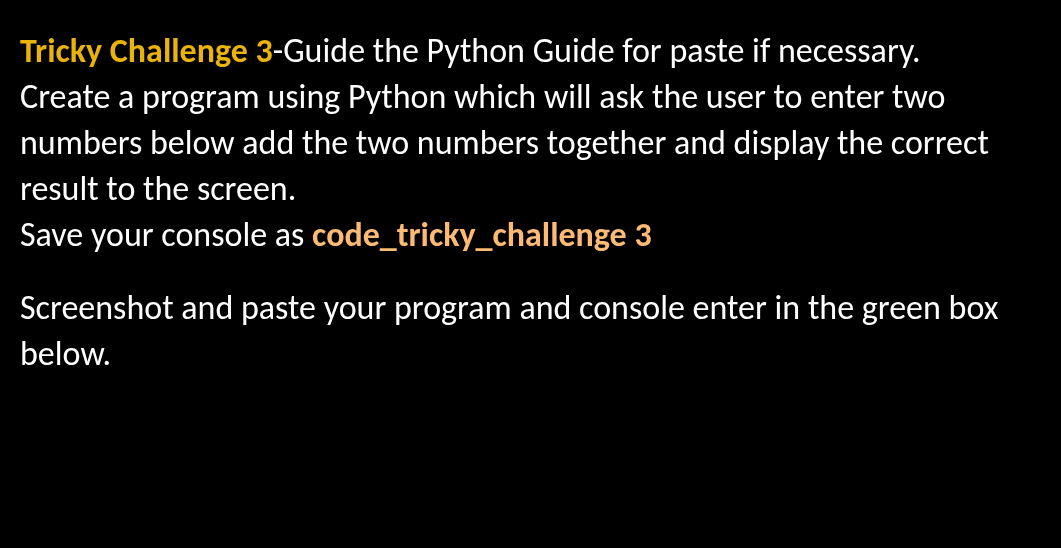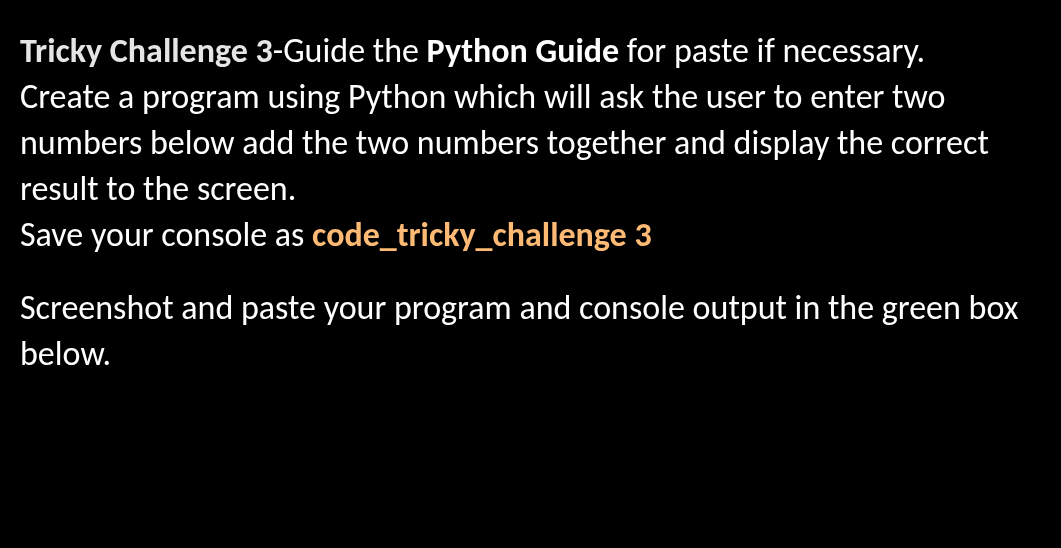--- a/index.html
+++ b/index.html
@@ -14,25 +14,25 @@
       font-family: Calibri, 'Segoe UI', Arial, sans-serif;
       padding: 28px 20px 20px 20px;
       overflow: hidden;
     }
     .content {
       color: #ffffff;
       font-size: 34px;
       line-height: 1.35;
     }
     .salmon {
-      color: #e5e5e5;
+      color: #eab308;
       font-weight: bold;
     }
     .bold {
-      font-weight: bold;
+      font-weight: normal;
     }
     .blue-italic {
       color: #fdba74;
       font-weight: bold;
     }
     .para-gap {
       height: 28px;
     }
   </style>
 </head>
@@ -40,14 +40,14 @@
 
 <div class="content">
   <div>
     <span class="salmon">Tricky Challenge 3</span><span>-</span><span>Guide the </span><span class="bold">Python Guide</span><span> for paste if necessary.</span>
   </div>
   <div>Create a program using Python which will ask the user to enter two numbers below add the two numbers together and display the correct result to the screen.</div>
   <div>
     <span>Save your console as </span><span class="blue-italic">code_tricky_challenge 3</span>
   </div>
   <div class="para-gap"></div>
-  <div>Screenshot and paste your program and console output in the green box below.</div>
+  <div>Screenshot and paste your program and console enter in the green box below.</div>
 </div>
 
 </body></html>

